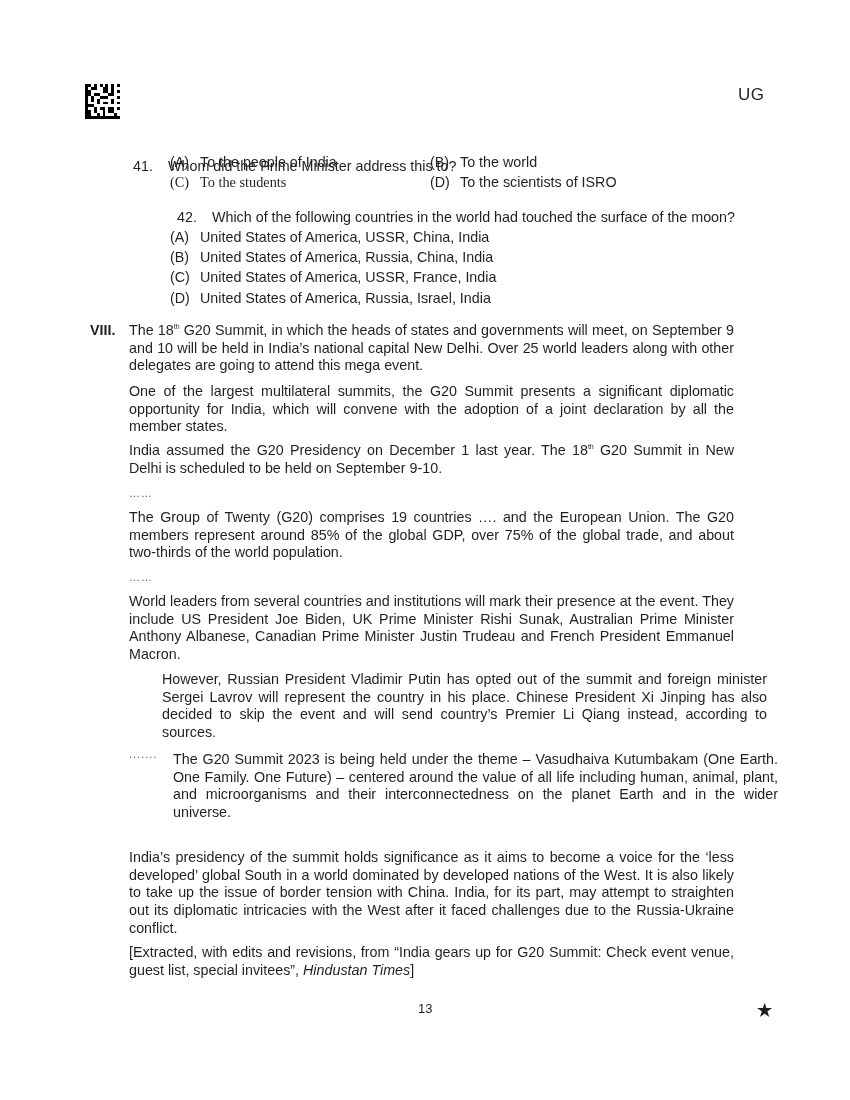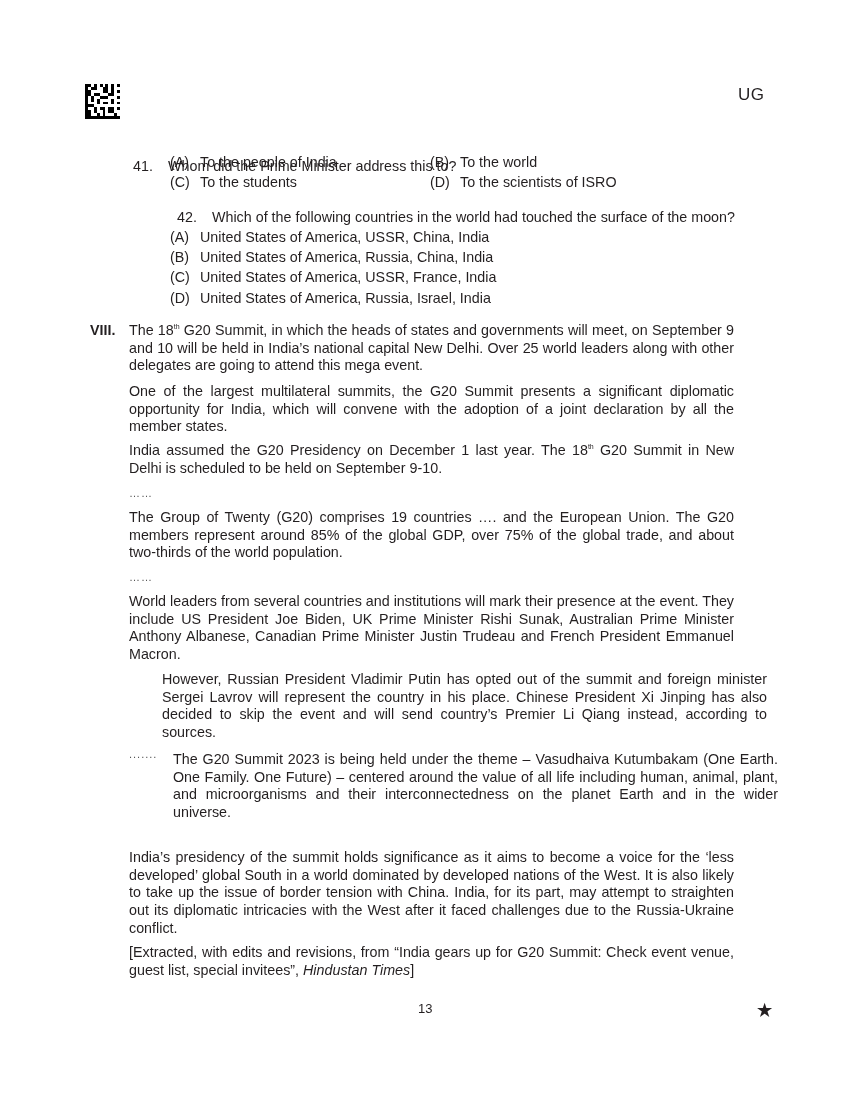--- a/index.html
+++ b/index.html
@@ -60,21 +60,21 @@
 </svg>
 <div class="ug">UG</div>
 
 <div class="q" style="top:120px;margin-top:36px;">
   <span class="qnum">41.</span><span>Whom did the Prime Minister address this to?</span>
 </div>
 <div class="opt-row" style="left:170px; top:152px;">
   <span class="opt" style="width:260px;"><span class="lbl">(A)</span><span>To the people of India</span></span><span class="opt"><span class="lbl">(B)</span><span>To the world</span></span>
 </div>
 <div class="opt-row" style="left:170px; top:172px;">
-  <span class="opt" style="width:260px;"><span class="lbl">(C)</span><span>To the students</span></span><span class="opt"><span class="lbl">(D)</span><span>To the scientists of ISRO</span></span>
+  <span class="opt" style="width:260px;font-family:Liberation Serif, serif;"><span class="lbl">(C)</span><span>To the students</span></span><span class="opt"><span class="lbl">(D)</span><span>To the scientists of ISRO</span></span>
 </div>
 
 <div class="q" style="top:207px;margin-left:44px;">
   <span class="qnum">42.</span><span>Which of the following countries in the world had touched the surface of the moon?</span>
 </div>
 <div class="opt-row" style="left:170px; top:227px;"><span class="lbl" style="display:inline-block;width:30px;">(A)</span><span>United States of America, USSR, China, India</span></div>
 <div class="opt-row" style="left:170px; top:247px;"><span class="lbl" style="display:inline-block;width:30px;">(B)</span><span>United States of America, Russia, China, India</span></div>
 <div class="opt-row" style="left:170px; top:267px;"><span class="lbl" style="display:inline-block;width:30px;">(C)</span><span>United States of America, USSR, France, India</span></div>
 <div class="opt-row" style="left:170px; top:288px;"><span class="lbl" style="display:inline-block;width:30px;">(D)</span><span>United States of America, Russia, Israel, India</span></div>
 

